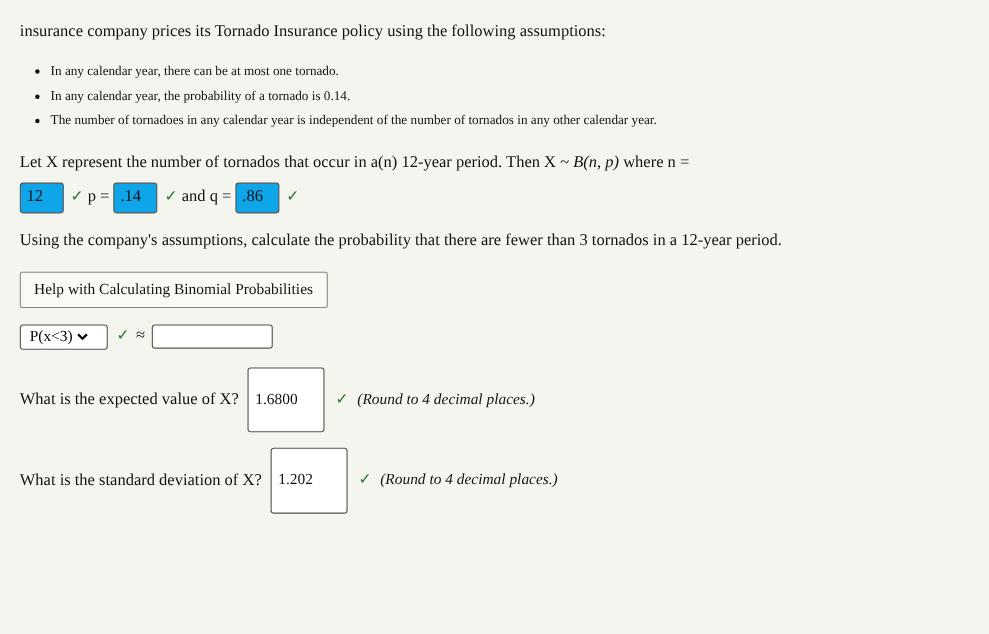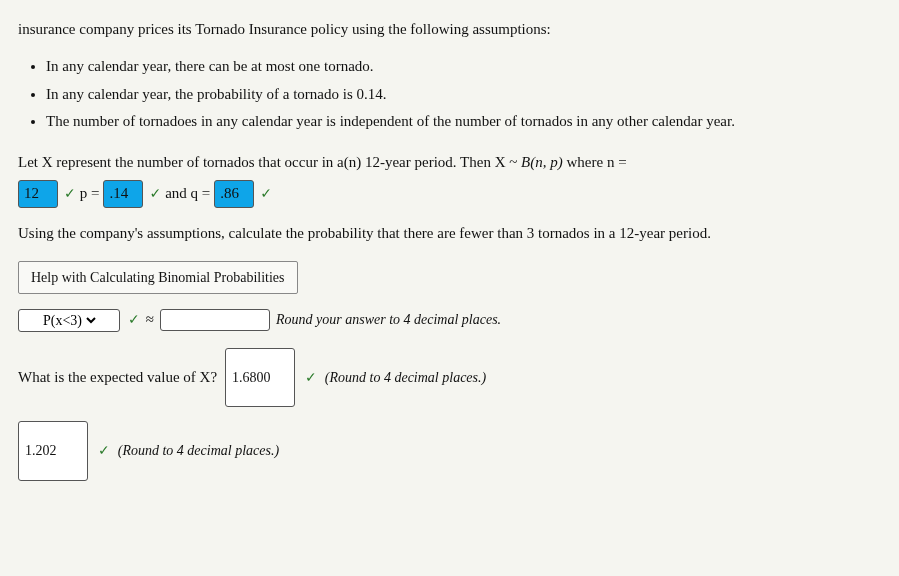--- a/index.html
+++ b/index.html
@@ -25,21 +25,21 @@
     }
 
     .bullet-list {
       list-style: disc;
       padding-left: 28px;
       margin-bottom: 18px;
     }
 
     .bullet-list li {
       margin-bottom: 4px;
-      font-size: 15px;
+      font-size: 12px;
     }
 
     .let-x-section {
       margin-bottom: 14px;
       font-size: 15px;
     }
 
     .inline-input-row {
       display: flex;
       align-items: center;
@@ -87,21 +87,21 @@
       gap: 6px;
       margin-bottom: 16px;
       font-size: 15px;
     }
 
     .prob-select-wrap {
       display: inline-flex;
       align-items: center;
       border: 1.5px solid #555;
       border-radius: 3px;
-      padding: 2px 20px;
+      padding: 2px 4px;
       background: #fff;
       font-size: 14px;
       min-width: 80px;
     }
 
     .prob-select-wrap select {
       border: none;
       background: transparent;
       font-size: 14px;
       font-family: Georgia, serif;
@@ -211,33 +211,33 @@
     <select>
       <option>P(x&lt;3)</option>
       <option>P(x≤3)</option>
       <option>P(x&gt;3)</option>
       <option>P(x=3)</option>
     </select>
   </div>
   <span class="check-green">✓</span>
   <span class="approx-symbol">≈</span>
   <input class="answer-input" type="text" value="" placeholder="" style="">
-  <span class="round-note">Round your answer to 4 decimal places.</span>
 </div>
 
 <div class="expected-row">
   <span>What is the expected value of X?</span>
   <span class="value-box">
     <span>1.6800</span>
   </span>
   <span class="check-green">✓</span>
   <span class="round-note">(Round to 4 decimal places.)</span>
 </div>
 
 <div class="stddev-row">
+  <span>What is the standard deviation of X?</span>
   <span class="value-box">
     <span>1.202</span>
   </span>
   <span class="check-green">✓</span>
   <span class="round-note">(Round to 4 decimal places.)</span>
 </div>
 
 
 
 

